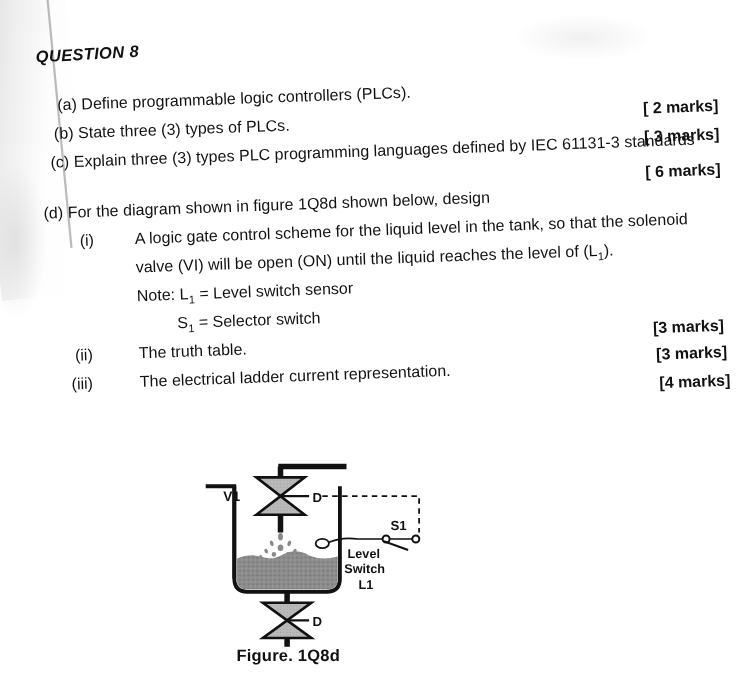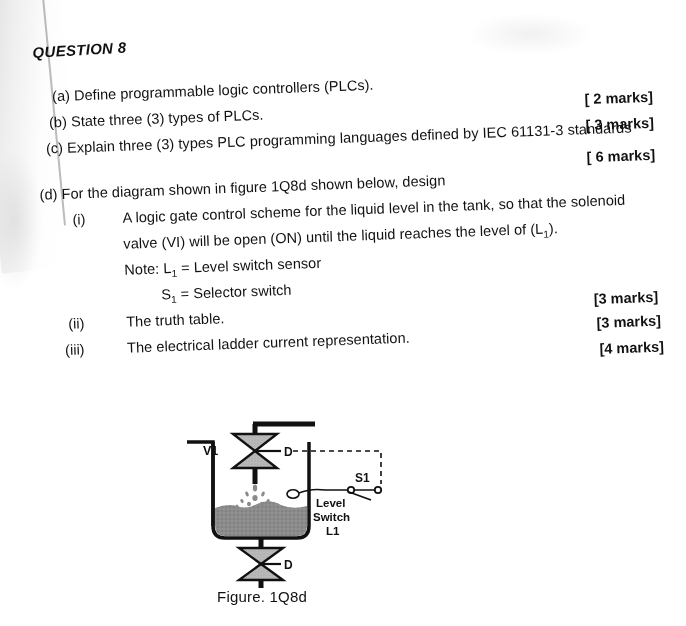--- a/index.html
+++ b/index.html
@@ -115,20 +115,21 @@
     height: 170px;
   }
   .figcaption {
     position: absolute;
     left: 0;
     top: 588px;
     width: 604px;
     text-align: center;
     font-size: 15px;
     letter-spacing: 0.2px;
+    font-weight: bold;
   }
   .figcaption span { margin-left: -80px; }
 </style>
 </head>
 <body>
 
 <div id="page">
 
   <div class="scan-edge"></div>
   <div class="scan-edge-line"></div>

